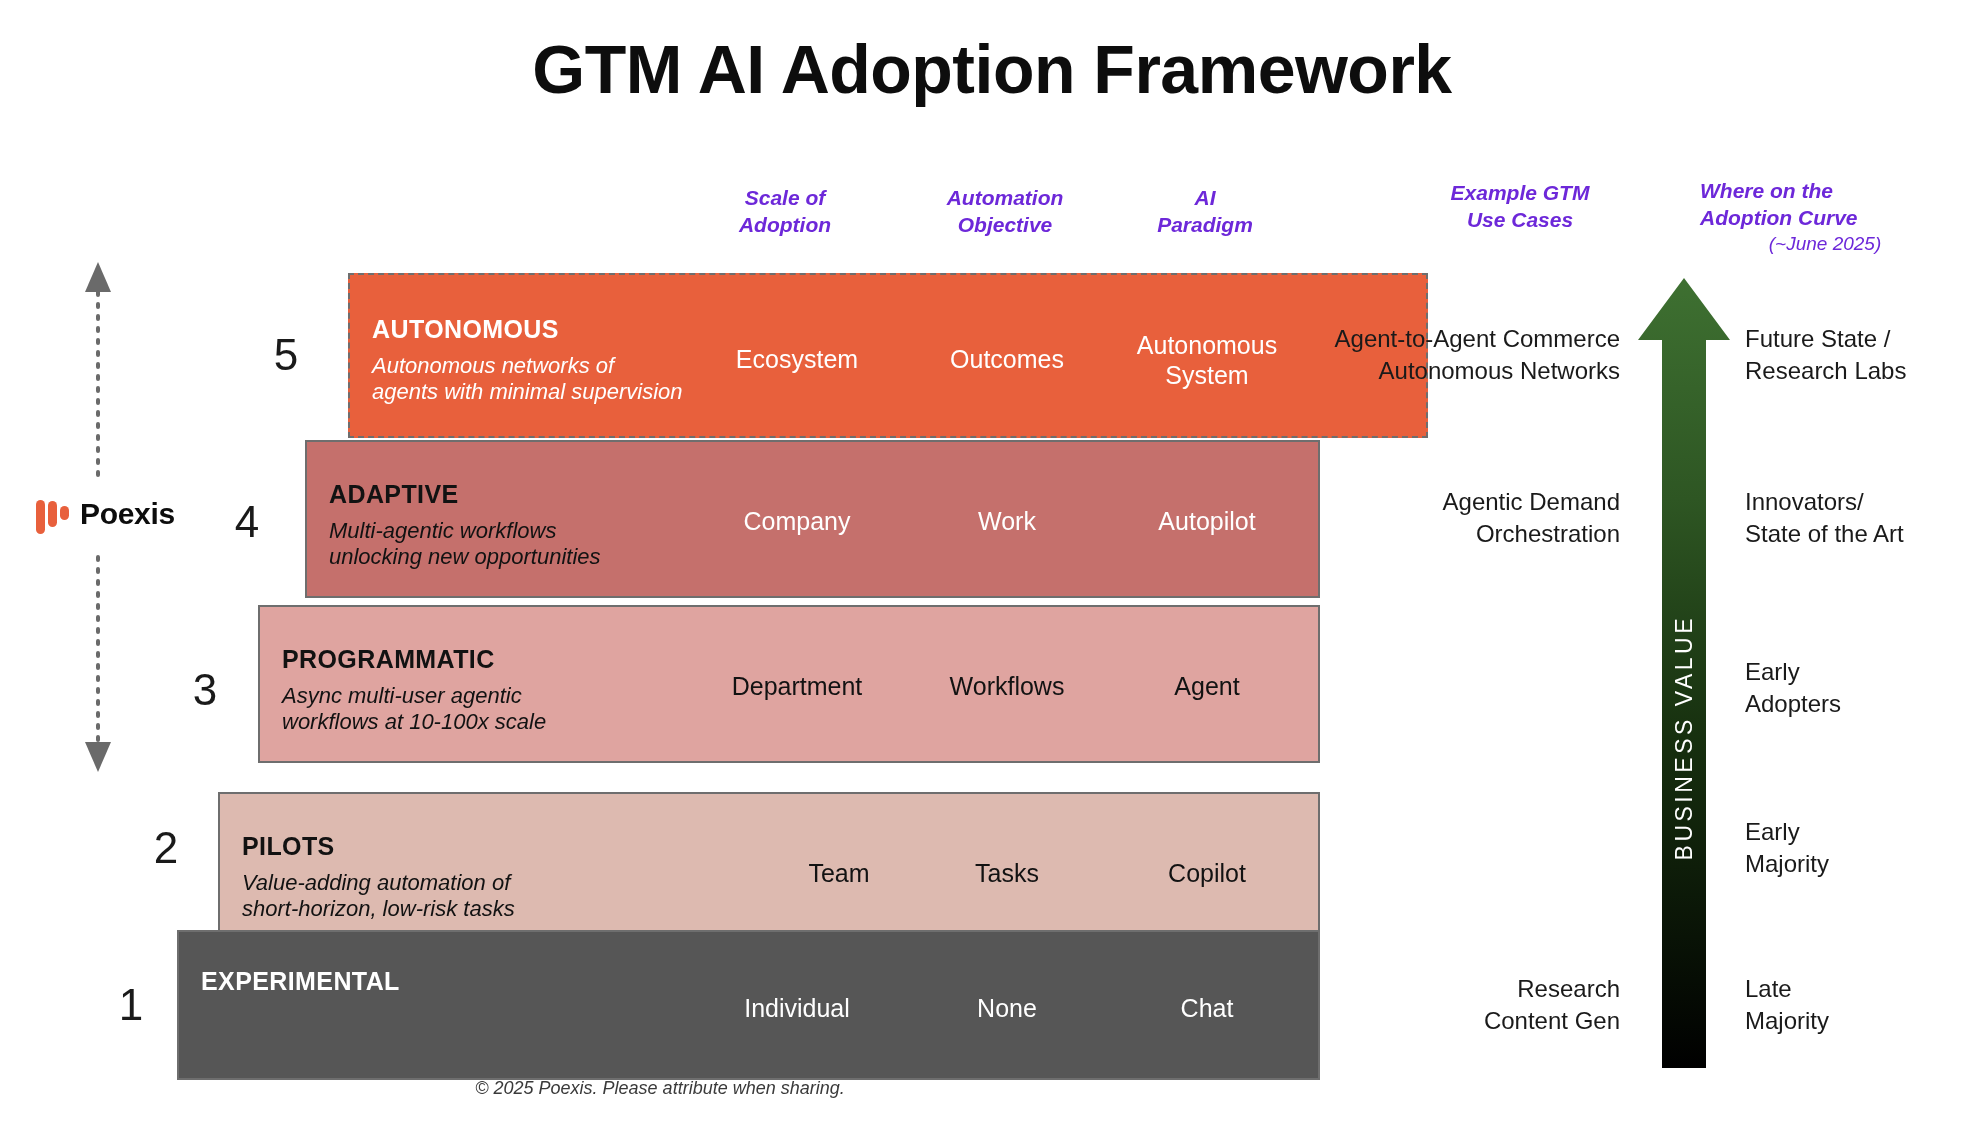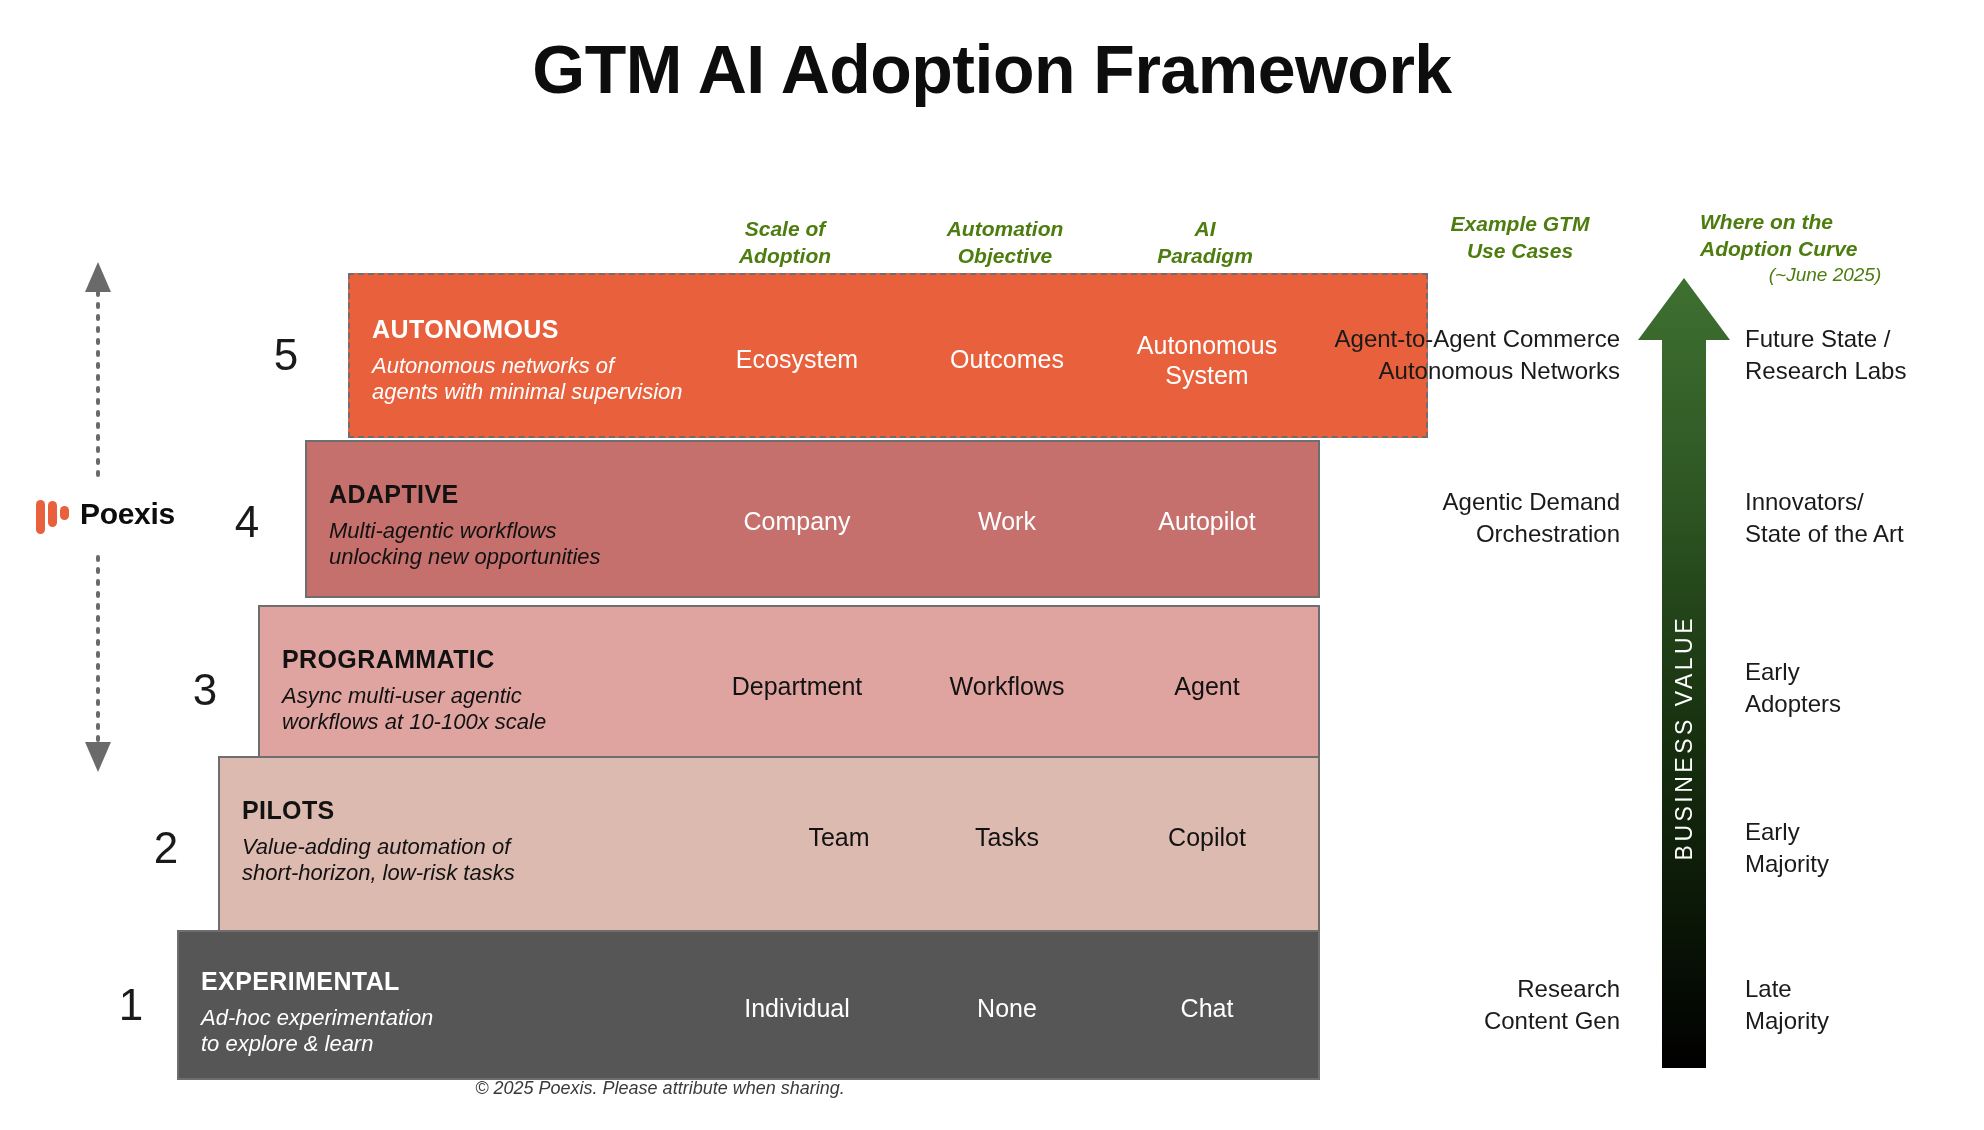--- a/index.html
+++ b/index.html
@@ -37,23 +37,22 @@
     font-family: "Liberation Sans", sans-serif;
   }
 
   
   .col-head {
     position: absolute;
     font-style: italic;
     font-weight: 700;
     font-size: 21px;
     line-height: 1.28;
-    color: #4d7c0f;
-    text-align: center;
-    margin-top: 31px;
+    color: #6d28d9;
+    text-align: center;
   }
   .col-head .sub {
     display: block;
     font-weight: 400;
     font-size: 19px;
     font-style: italic;
     text-align: center;
   }
 
   
@@ -278,39 +277,37 @@
 workflows at 10-100x scale</div>
       <div class="cell dark-txt" style="left:537px; top:80px;">Department</div>
       <div class="cell dark-txt" style="left:747px; top:80px;">Workflows</div>
       <div class="cell dark-txt" style="left:947px; top:80px;">Agent</div>
     </div>
   </div>
   <div class="level-num" style="left:205px; top:690px;">3</div>
   <div class="curve" style="left:1745px; top:688px; width:230px;">Early
 Adopters</div>
 
-  <div class="tier" style="left:218px; top:756px; width:1102px; height:192px; background:#DDBAB0;">
+  <div class="tier" style="left:218px; top:792px; width:1102px; height:192px; background:#DDBAB0;">
     <div class="tier-inner">
       <div class="tier-name dark-txt" style="top:38px;">PILOTS</div>
       <div class="tier-desc dark-txt" style="top:76px;">Value-adding automation of
 short-horizon, low-risk tasks</div>
       <div class="cell dark-txt" style="left:577px; top:80px;margin-left:42px;">Team</div>
       <div class="cell dark-txt" style="left:787px; top:80px;">Tasks</div>
       <div class="cell dark-txt" style="left:987px; top:80px;">Copilot</div>
     </div>
   </div>
   <div class="level-num" style="left:166px; top:848px;">2</div>
   <div class="curve" style="left:1745px; top:848px; width:230px;">Early
 Majority</div>
 
   <div class="tier" style="left:177px; top:930px; width:1143px; height:150px; background:#565656;">
     <div class="tier-inner">
       <div class="tier-name light-txt" style="top:35px;">EXPERIMENTAL</div>
-      <div class="tier-desc light-txt" style="top:73px;">Ad-hoc experimentation
-to explore &amp; learn</div>
       <div class="cell light-txt" style="left:618px; top:77px;">Individual</div>
       <div class="cell light-txt" style="left:828px; top:77px;">None</div>
       <div class="cell light-txt" style="left:1028px; top:77px;">Chat</div>
     </div>
   </div>
   <div class="level-num" style="left:131px; top:1005px;">1</div>
   <div class="usecase" style="left:1330px; top:1005px; width:290px;">Research
 Content Gen</div>
   <div class="curve" style="left:1745px; top:1005px; width:230px;">Late
 Majority</div>

